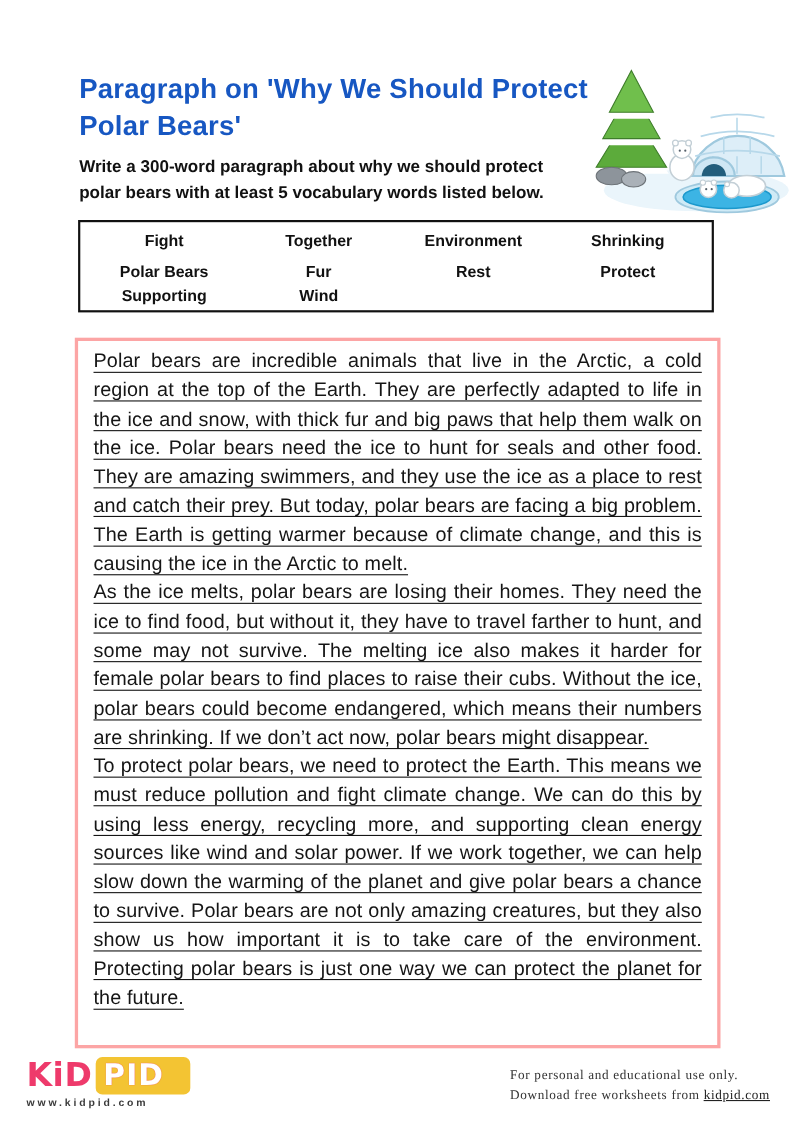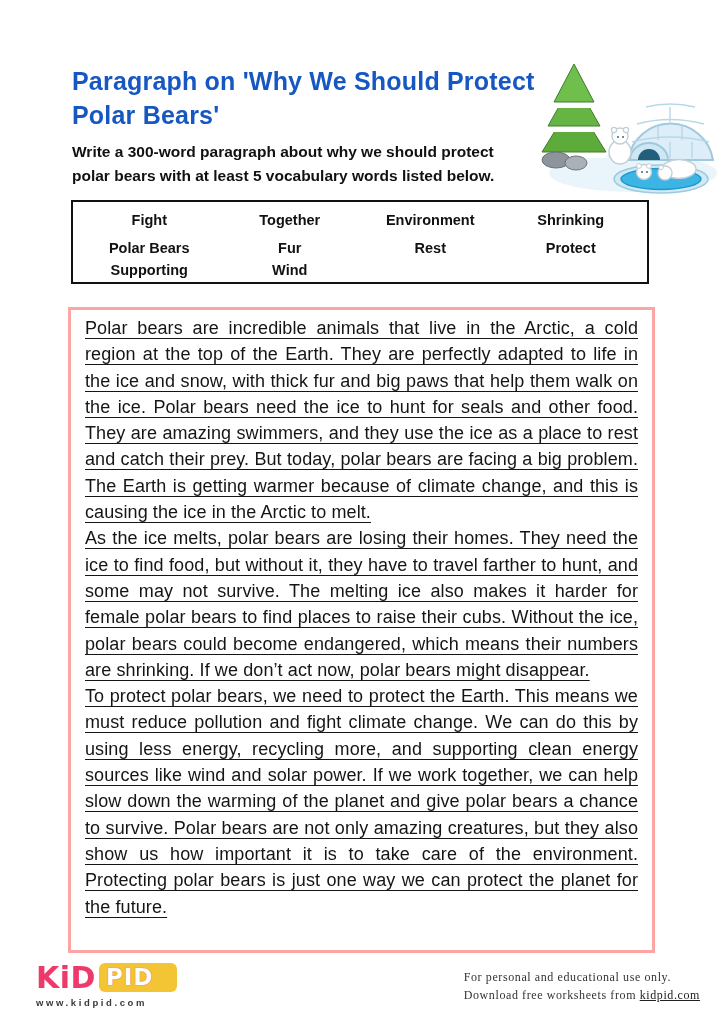--- a/index.html
+++ b/index.html
@@ -41,28 +41,28 @@
   .essay-box p{
     margin:0;
     font-size:18px;line-height:26.3px;color:#151515;
     text-align:justify;
     text-decoration:underline;
     text-decoration-thickness:1.2px;
     text-underline-offset:4px;
     letter-spacing:0.1px;
   }
   
-  .logo{position:absolute;left:36px;top:960px;width:160px;}
+  .logo{position:absolute;left:24px;top:960px;width:160px;}
   .logo-row{display:flex;align-items:center;gap:3px;}
   .logo-kid{
     font-size:30px;font-weight:bold;color:#ee3a6b;
     letter-spacing:0.5px;font-family:"DejaVu Sans",sans-serif;
   }
   .logo-pid{
-    background:#f3c433;color:#ffffff;font-weight:bold;font-size:23px;
+    background:#f3c433;color:#ffffff;font-weight:bold;font-size:27px;
     padding:1px 24px 2px 7px;border-radius:6px;
     font-family:"DejaVu Sans",sans-serif;letter-spacing:1px;
     text-shadow:0 0 1px #ee3a6b;
   }
   .logo-site{
     margin-top:2px;font-size:9.5px;letter-spacing:2.6px;color:#3a3a3a;font-weight:bold;
   }
   .footer-note{
     position:absolute;right:24px;top:968px;
     text-align:left;font-family:"Liberation Serif",serif;

